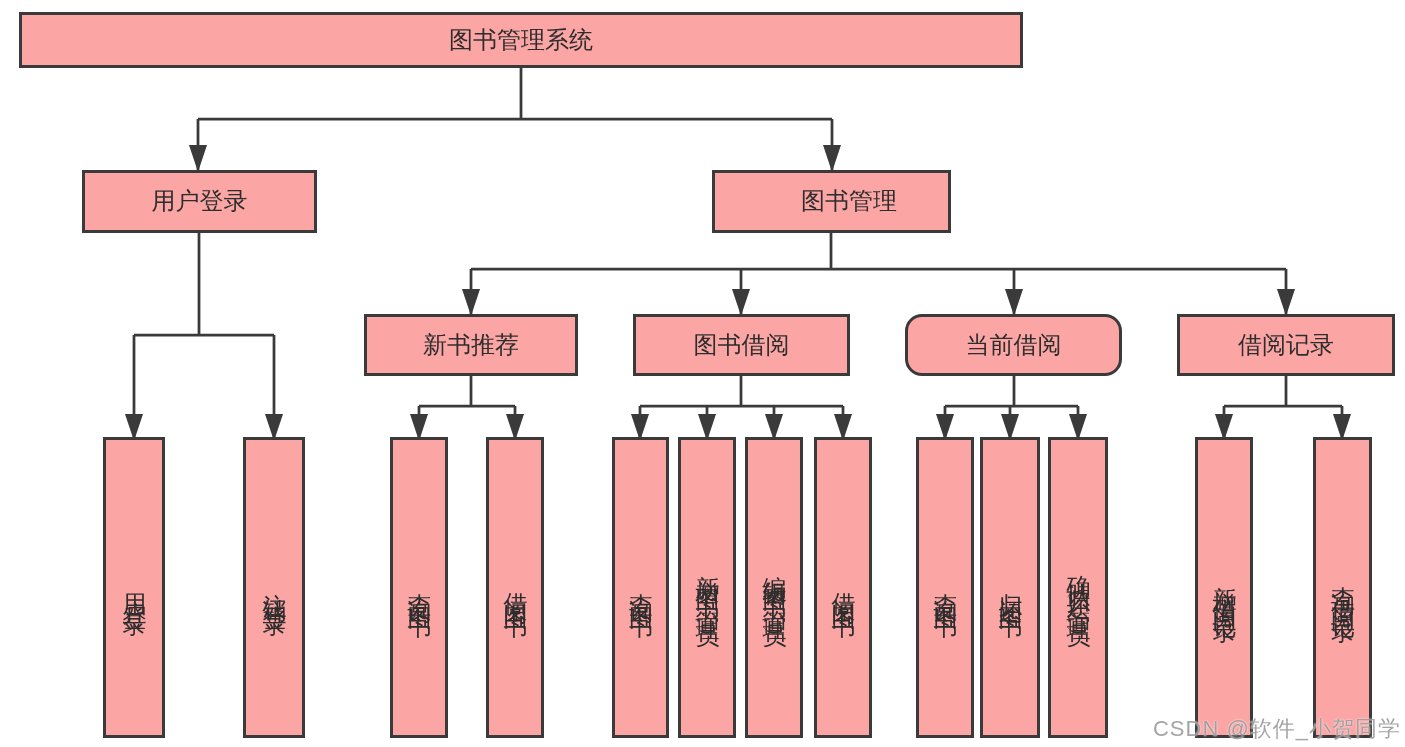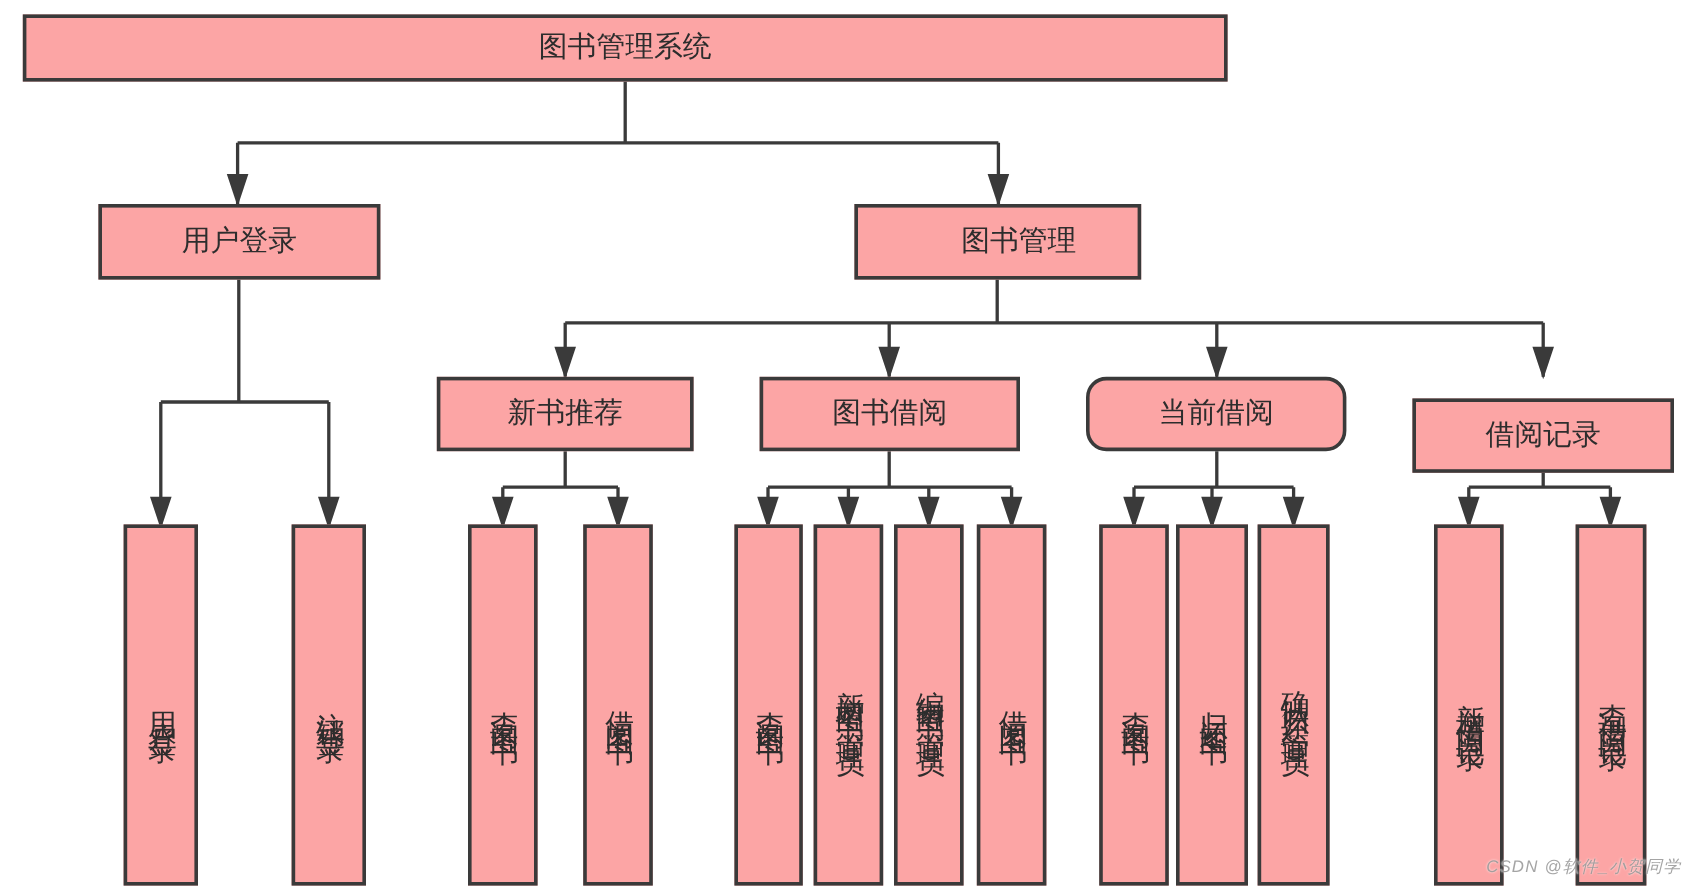--- a/index.html
+++ b/index.html
@@ -40,25 +40,24 @@
     writing-mode: vertical-lr;
     text-orientation: upright;
     letter-spacing: 7px;
     white-space: normal;
   }
   .watermark {
     position: absolute;
     top: 714px;
     right: 4px;
     z-index: 3;
-    font-size: 14px;
+    font-size: 22px;
     color: rgba(148,148,148,0.85);
     text-shadow: 0 0 2px #ffffff;
     letter-spacing: 1px;
-    font-style: italic;
   }
 </style>
 </head>
 <body>
 
 <div class="canvas">
 
   <svg class="connectors" viewBox="0 0 1405 747" xmlns="http://www.w3.org/2000/svg">
     <g stroke="#3a3a3a" stroke-width="2.75" fill="none">
       <path d="M521 68 V119 M198 119 H832 M198 119 V170 M832 119 V170"></path>
@@ -93,21 +92,21 @@
   </svg>
 
   <div class="node" style="left:19px; top:12px; width:1004px; height:56px;">图书管理系统</div>
 
   <div class="node" style="left:82px; top:170px; width:235px; height:63px;">用户登录</div>
   <div class="node" style="left:712px; top:170px; width:239px; height:63px;padding-left:35px;">图书管理</div>
 
   <div class="node" style="left:364px; top:314px; width:214px; height:62px;">新书推荐</div>
   <div class="node" style="left:633px; top:314px; width:217px; height:62px;">图书借阅</div>
   <div class="node" style="left:905px; top:314px; width:217px; height:62px;border-radius:17px;">当前借阅</div>
-  <div class="node" style="left:1177px; top:314px; width:218px; height:62px;margin-top:18px;">借阅记录</div>
+  <div class="node" style="left:1177px; top:314px; width:218px; height:62px;">借阅记录</div>
 
   <div class="node leaf" style="left:103px; top:437px; width:62px; height:301px;">用户登录</div>
   <div class="node leaf" style="left:243px; top:437px; width:62px; height:301px;">注销登录</div>
 
   <div class="node leaf" style="left:390px; top:437px; width:58px; height:301px;">查询图书</div>
   <div class="node leaf" style="left:486px; top:437px; width:58px; height:301px;">借阅图书</div>
 
   <div class="node leaf" style="left:612px; top:437px; width:57px; height:301px;">查询图书</div>
   <div class="node leaf" style="left:678px; top:437px; width:58px; height:301px;">新增图书（管理员）</div>
   <div class="node leaf" style="left:745px; top:437px; width:58px; height:301px;">编辑图书（管理员）</div>

